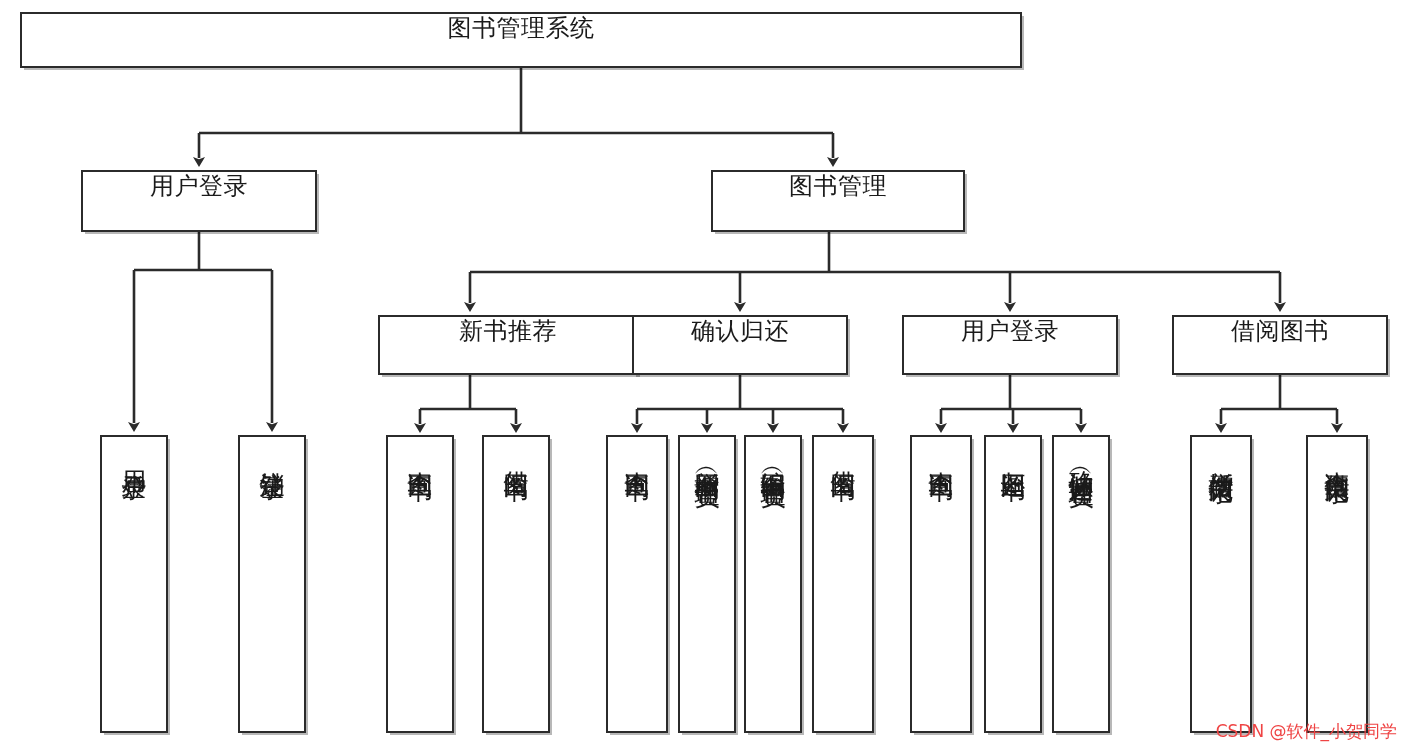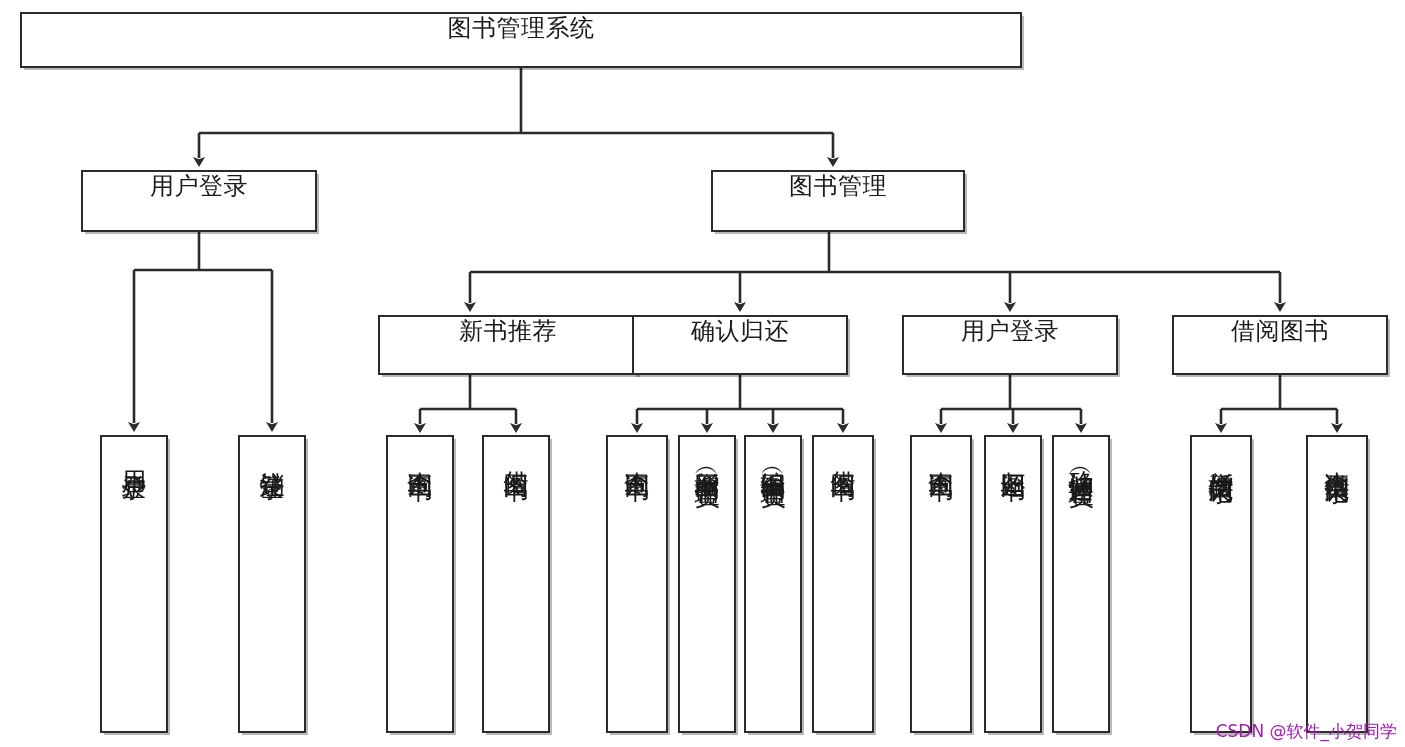--- a/index.html
+++ b/index.html
@@ -54,21 +54,21 @@
     text-orientation: upright;
     font-size: 25px;
     letter-spacing: 2px;
     line-height: 1.0;
   }
   .watermark {
     position: absolute;
     right: 8px;
     bottom: 4px;
     font-size: 17px;
-    color: #a21caf;
+    color: #ef4444;
     z-index: 5;
     white-space: pre;
     font-family: "DejaVu Sans", "Liberation Sans", sans-serif;
   }
 </style>
 </head>
 <body>
 
 <div id="diagram-root">
 

